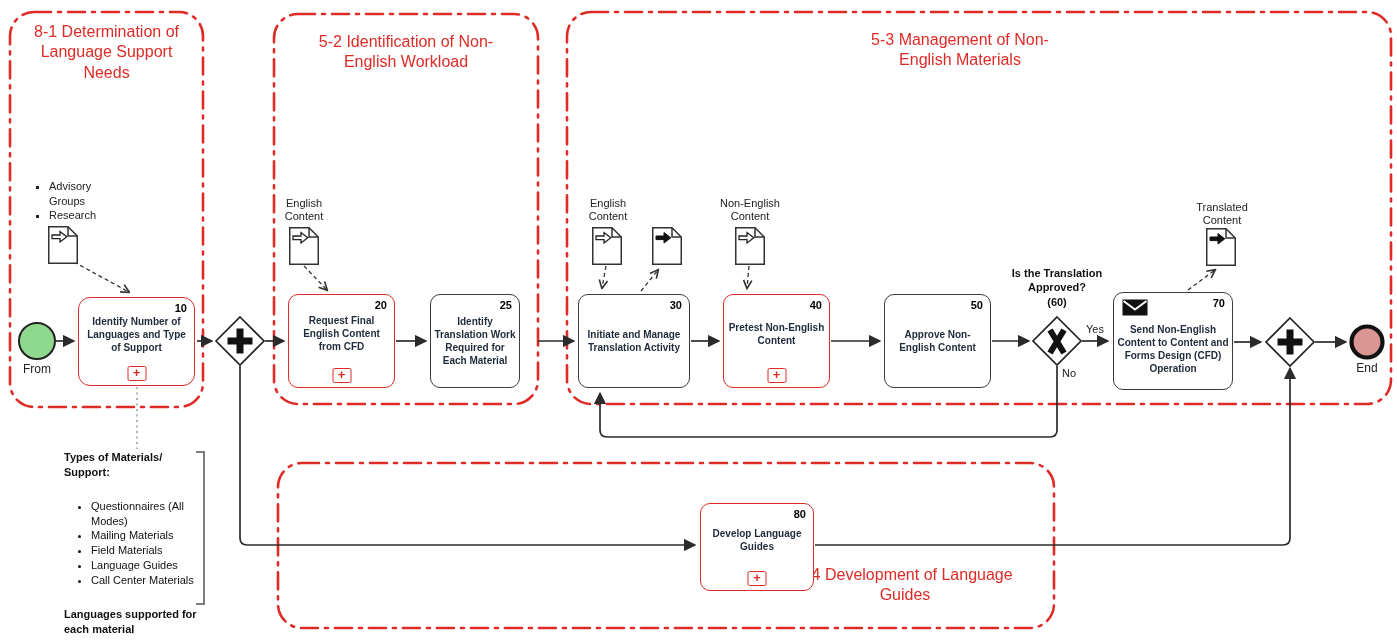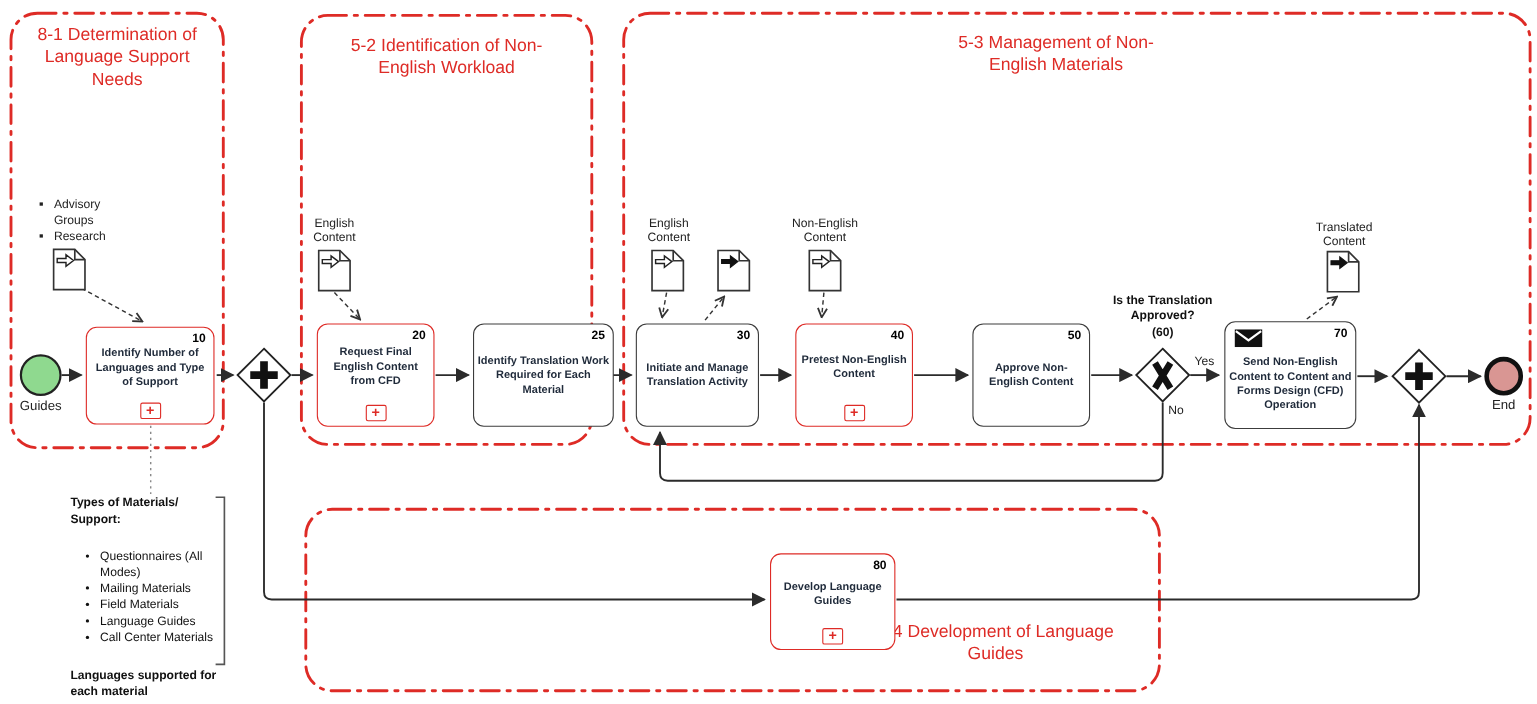--- a/index.html
+++ b/index.html
@@ -160,36 +160,36 @@
     </g>
   </svg>
 
   <div class="layer html-layer">
 
     <div class="group-title" style="left:10px;top:22px;width:193px;padding:0 14px;box-sizing:border-box;">8-1 Determination of Language Support Needs</div>
     <div class="group-title" style="left:274px;top:32px;width:264px;padding:0 30px;box-sizing:border-box;">5-2 Identification of Non-English Workload</div>
     <div class="group-title" style="left:850px;top:30px;width:220px;">5-3 Management of Non-English Materials</div>
     <div class="group-title" style="left:790px;top:565px;width:230px;">5-4 Development of Language Guides</div>
 
-    <div class="event-label" style="left:13px;top:362px;width:48px;">Guides</div>
+    <div class="event-label" style="left:13px;top:362px;width:48px;">From</div>
     <div class="event-label" style="left:1343px;top:361px;width:48px;">End</div>
 
-    <div class="task red has-sub" style="left:78px;top:297px;width:117px;height:89px;">
+    <div class="task red has-sub" style="left:78px;top:297px;width:117px;height:89px;border-radius:12px;">
       <span class="num">10</span>
       <span>Identify Number of Languages and Type of Support</span>
       <span class="sub">+</span>
     </div>
 
     <div class="task red has-sub" style="left:288px;top:294px;width:107px;height:94px;">
       <span class="num">20</span>
       <span>Request Final English Content from CFD</span>
       <span class="sub">+</span>
     </div>
 
-    <div class="task" style="left:430px;top:294px;width:128px;height:94px;">
+    <div class="task" style="left:430px;top:294px;width:90px;height:94px;">
       <span class="num">25</span>
       <span>Identify Translation Work Required for Each Material</span>
     </div>
 
     <div class="task" style="left:578px;top:294px;width:112px;height:94px;">
       <span class="num">30</span>
       <span>Initiate and Manage Translation Activity</span>
     </div>
 
     <div class="task red has-sub" style="left:723px;top:294px;width:107px;height:94px;">

